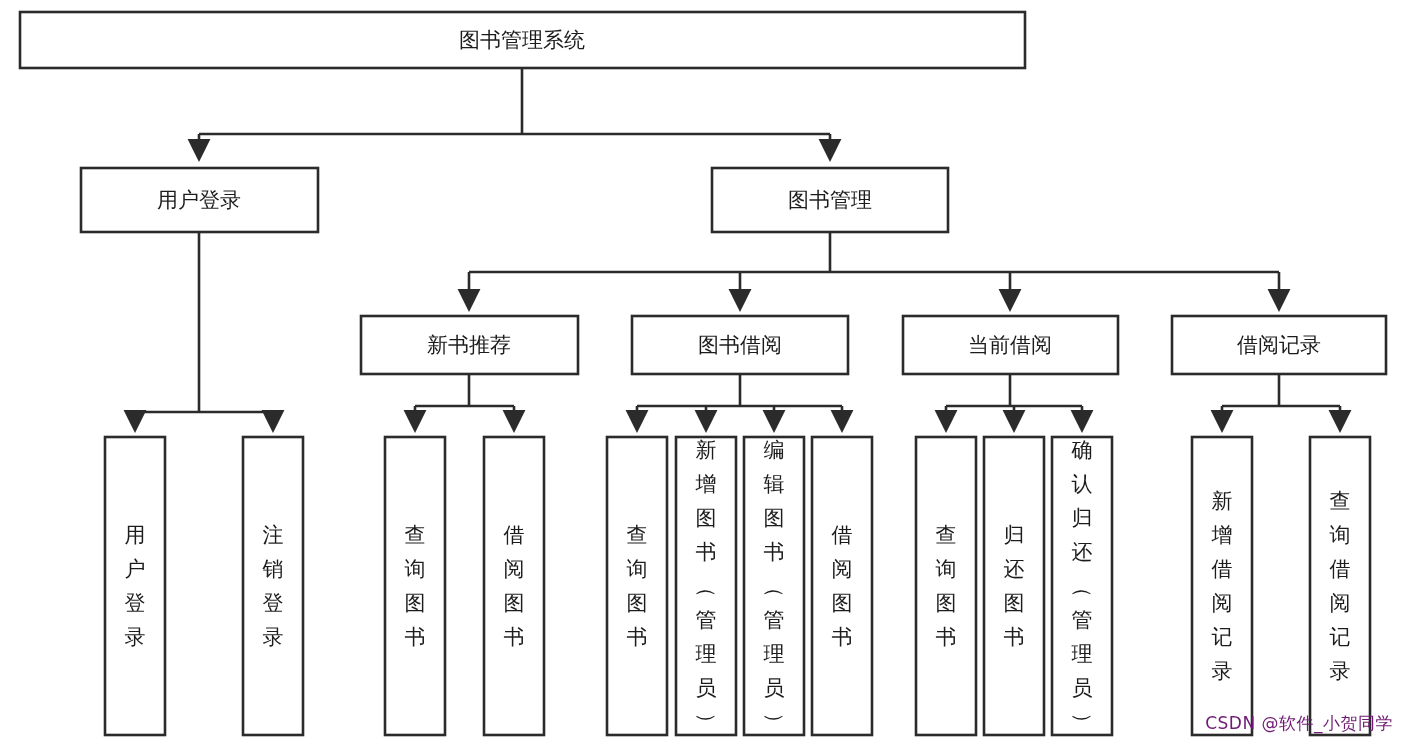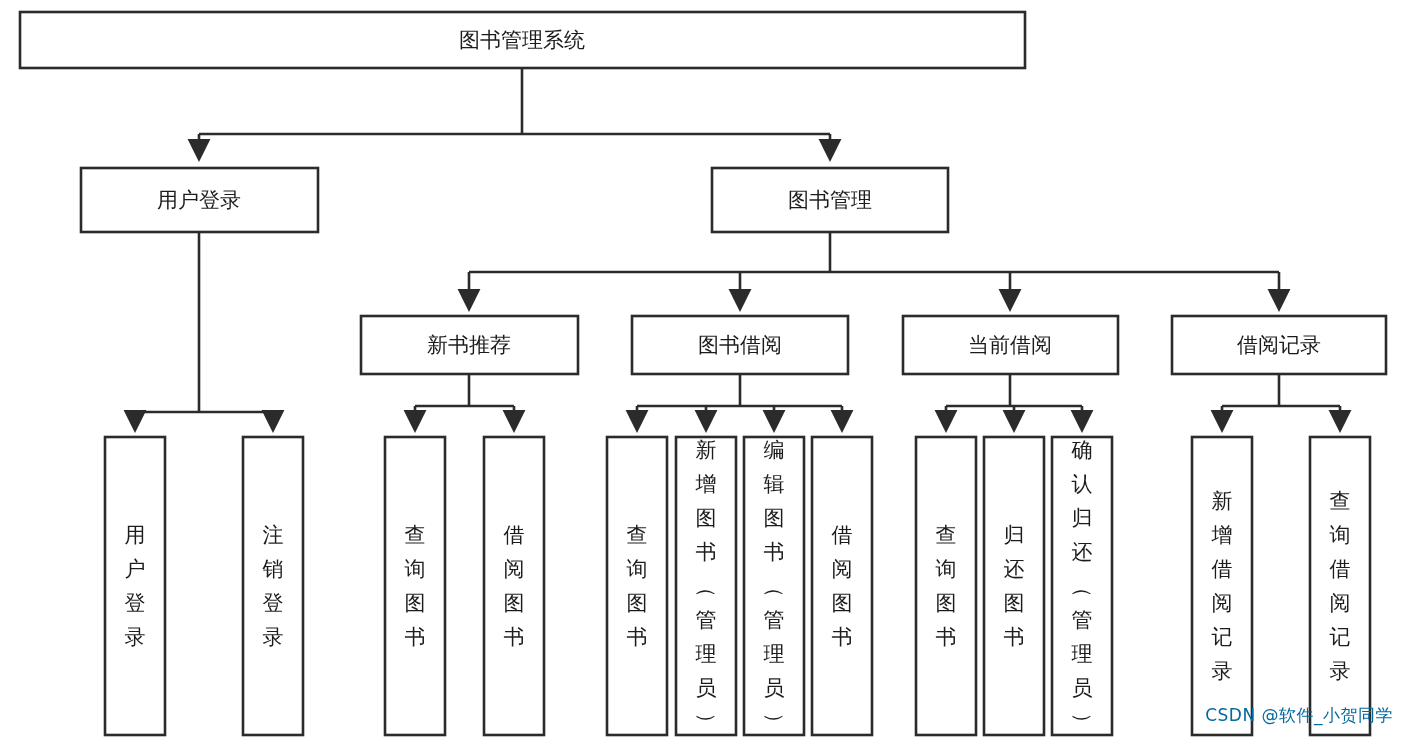--- a/index.html
+++ b/index.html
@@ -45,24 +45,24 @@
   }
   .node-label-vert {
     font-family: "DejaVu Sans", "Liberation Sans", sans-serif;
     font-size: 21px;
     fill: #1c1c1c;
     text-anchor: middle;
   }
   .watermark {
     position: absolute;
     right: 12px;
-    bottom: 20px;
+    bottom: 12px;
     font-family: "DejaVu Sans", "Liberation Sans", sans-serif;
     font-size: 17px;
-    color: #0369a1;
+    color: #701a75;
     letter-spacing: 0.5px;
     white-space: nowrap;
     user-select: none;
   }
 </style>
 </head>
 <body>
 
 <svg id="diagram" viewBox="0 0 1405 747" xmlns="http://www.w3.org/2000/svg">
 

